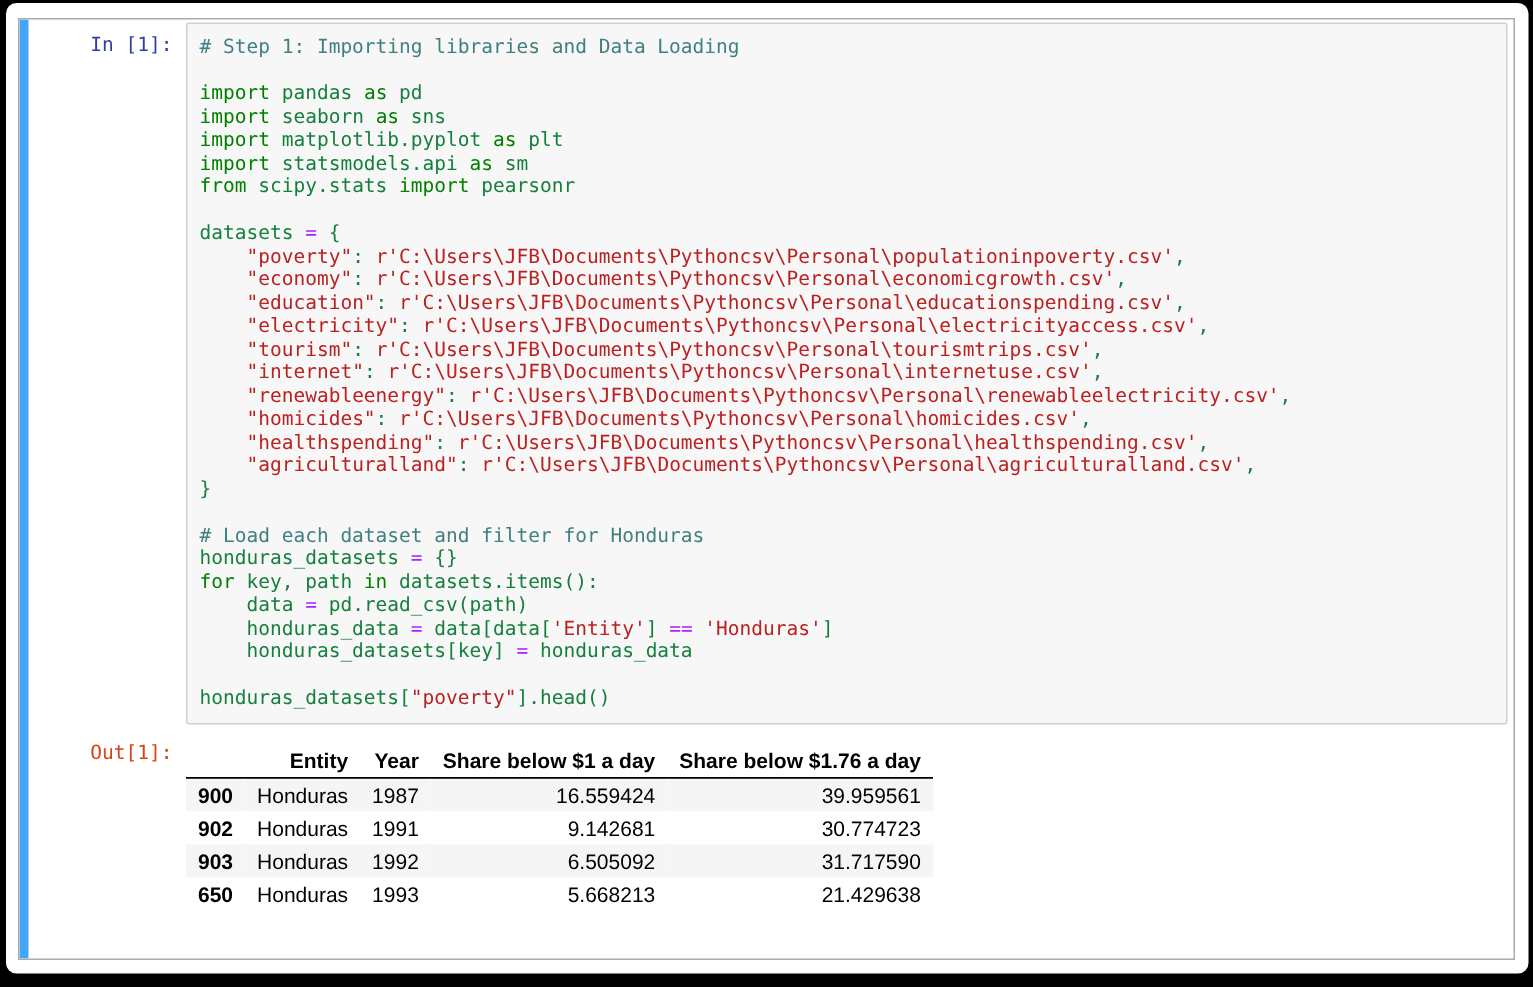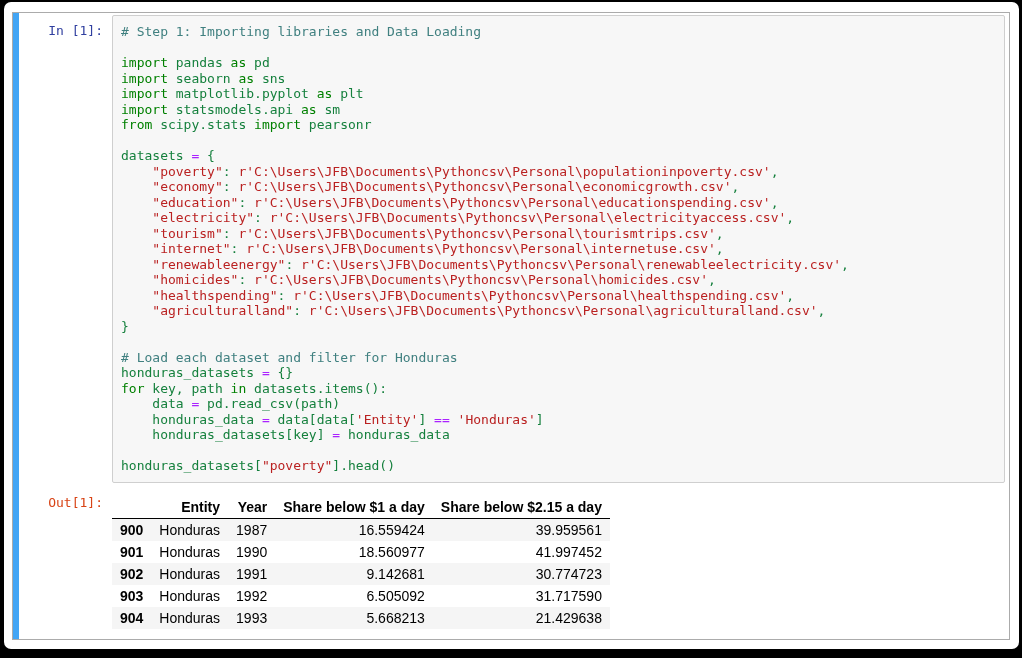--- a/index.html
+++ b/index.html
@@ -17,21 +17,21 @@
   .cell {
     position:absolute; left:8px; top:10px; right:9px; bottom:9px;
     border:1px solid var(--cell-border);
     background:#fff;
     overflow:hidden;
   }
   .sel-bar {
     position:absolute; left:0; top:0; bottom:0; width:6px;
     background:var(--selection-bar);
   }
-  .cell-inner { margin-left:2px; }
+  .cell-inner { margin-left:14px; }
   .input-row, .output-row { display:flex; align-items:flex-start; }
   .prompt {
     flex:0 0 97px; width:97px; box-sizing:border-box;
     text-align:right; padding-right:9px;
     font-family:"DejaVu Sans Mono", monospace;
     font-size:13px; line-height:15px;
     white-space:nowrap;
     user-select:none;
   }
   .in-prompt  { color:var(--input-prompt);  padding-top:10px; }
@@ -93,54 +93,47 @@
       <div class="output-row">
         <div class="prompt out-prompt">Out[1]:</div>
         <div class="output-content">
           <table class="dataframe">
             <thead>
                 <tr>
                   <th></th>
                   <th>Entity</th>
                   <th>Year</th>
                   <th>Share below $1 a day</th>
-                  <th>Share below $2.15 a day</th>
+                  <th>Share below $1.76 a day</th>
                 </tr>
               </thead>
             <tbody>
                 <tr>
                   <th>900</th>
                   <td>Honduras</td>
                   <td>1987</td>
                   <td>16.559424</td>
                   <td>39.959561</td>
-                </tr>
-                <tr>
-                  <th>901</th>
-                  <td>Honduras</td>
-                  <td>1990</td>
-                  <td>18.560977</td>
-                  <td>41.997452</td>
                 </tr>
                 <tr>
                   <th>902</th>
                   <td>Honduras</td>
                   <td>1991</td>
                   <td>9.142681</td>
                   <td>30.774723</td>
                 </tr>
                 <tr>
                   <th>903</th>
                   <td>Honduras</td>
                   <td>1992</td>
                   <td>6.505092</td>
                   <td>31.717590</td>
                 </tr>
                 <tr>
-                  <th>904</th>
+                  <th>650</th>
                   <td>Honduras</td>
                   <td>1993</td>
                   <td>5.668213</td>
                   <td>21.429638</td>
                 </tr>
               </tbody>
           </table>
         </div>
       </div>
 

